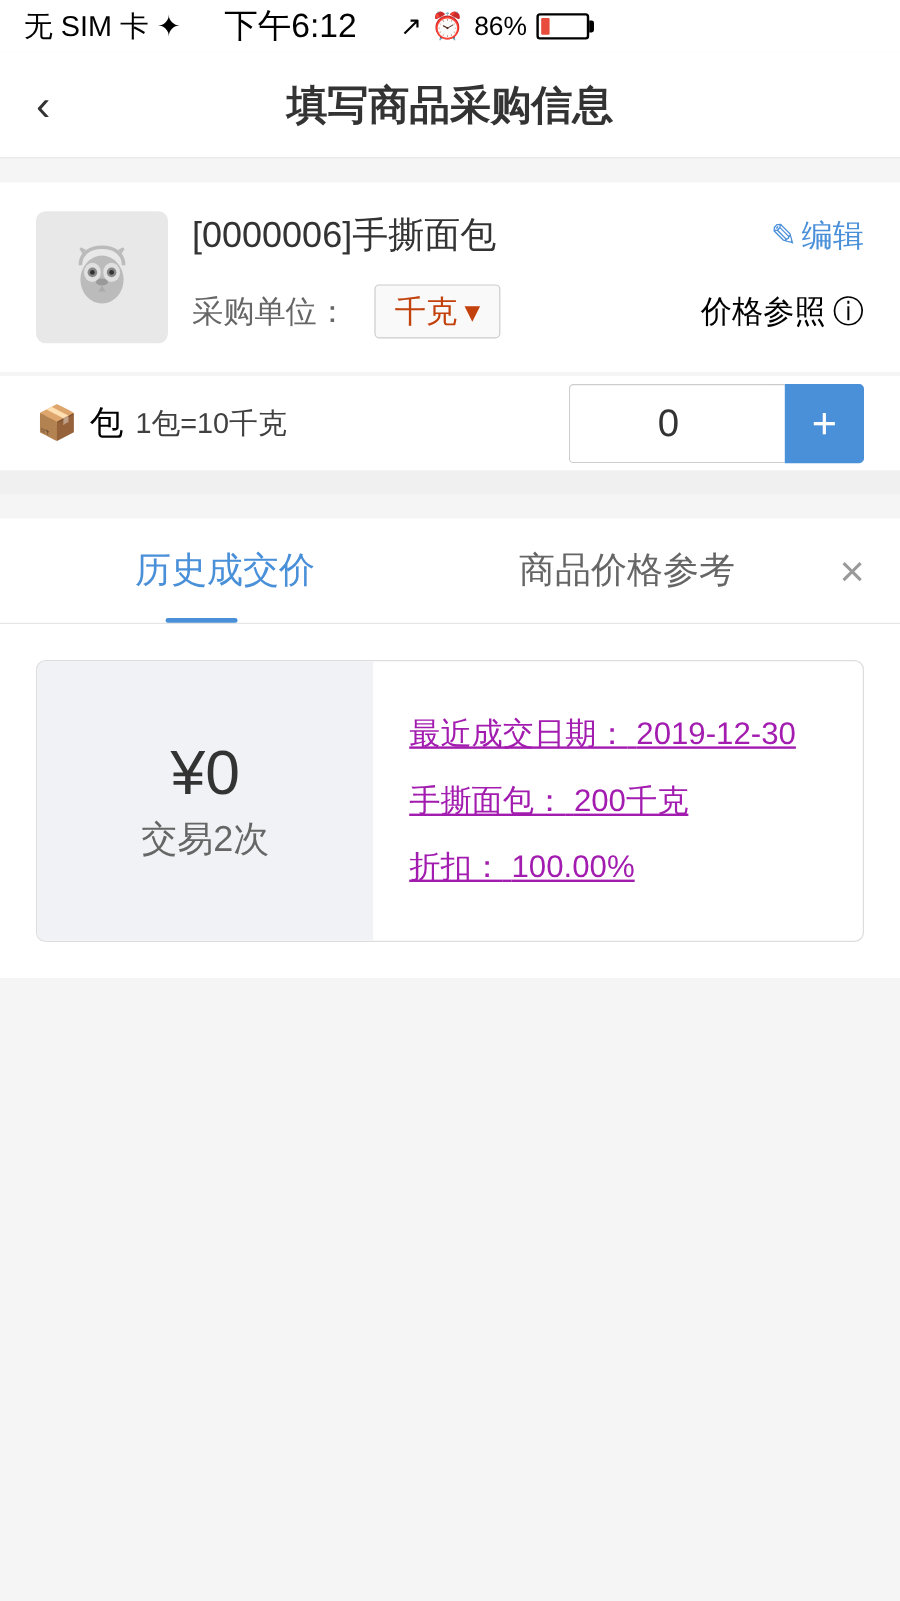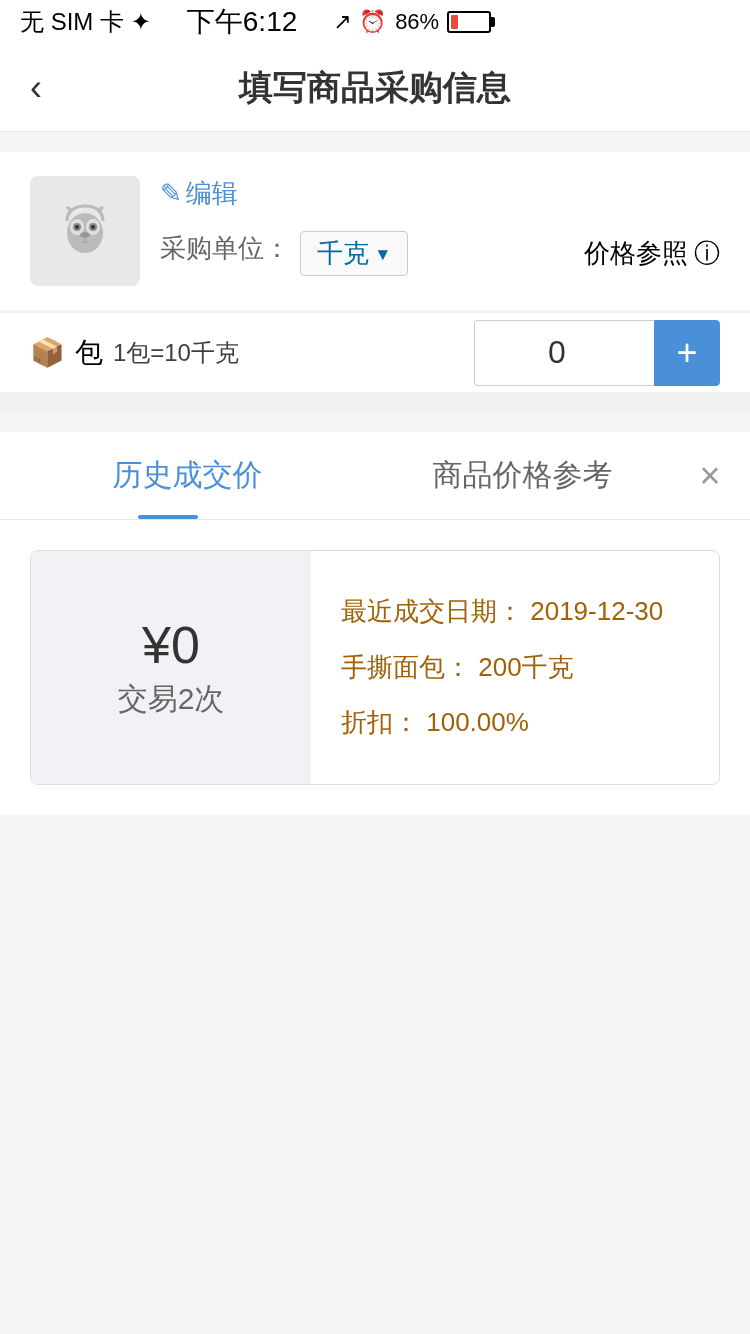--- a/index.html
+++ b/index.html
@@ -138,29 +138,29 @@
     }
     .product-unit-row {
       display: flex;
       align-items: center;
       justify-content: space-between;
     }
     .unit-label {
       font-size: 26px;
       color: #666;
       display: flex;
-      gap: 10px;
-      font-family: Liberation Mono, monospace;
+      align-items: center;
+      gap: 22px;
     }
     .unit-select {
       border: 1px solid #ccc;
       border-radius: 4px;
       padding: 4px 16px;
       font-size: 26px;
-      color: #0369a1;
+      color: #c2410c;
       background: #f9f9f9;
       display: flex;
       align-items: center;
       gap: 6px;
       cursor: pointer;
     }
     .price-ref-btn {
       font-size: 26px;
       color: #000000;
       display: flex;
@@ -307,22 +307,23 @@
     .transaction-right {
       flex: 1;
       padding: 40px 30px;
       display: flex;
       flex-direction: column;
       gap: 14px;
       justify-content: center;
     }
     .transaction-detail {
       font-size: 26px;
-      color: #a16207;
+      color: #a21caf;
       line-height: 1.6;
+      text-decoration: underline;
     }
 
     
     .separator {
       height: 20px;
       background: #f0f0f0;
     }
   </style>
 </head>
 <body>
@@ -364,20 +365,21 @@
         <path d="M12 20 C12 10 20 5 30 5 C40 5 48 10 48 20" stroke="#bbb" stroke-width="3" fill="none"></path>
         <line x1="16" y1="12" x2="12" y2="6" stroke="#bbb" stroke-width="2"></line>
         <line x1="12" y1="6" x2="16" y2="8" stroke="#bbb" stroke-width="2"></line>
         <line x1="44" y1="12" x2="48" y2="6" stroke="#bbb" stroke-width="2"></line>
         <line x1="48" y1="6" x2="44" y2="8" stroke="#bbb" stroke-width="2"></line>
       </svg>
     </div>
   </div>
   <div class="product-info">
     <div class="product-top-row">
+      <span class="product-name">[0000006]手撕面包</span>
       <span class="edit-btn">
         <span>✎</span>
         <span>编辑</span>
       </span>
     </div>
     <div class="product-unit-row">
       <div class="unit-label">
         <span>采购单位：</span>
         <div class="unit-select">
           <span>千克</span>

